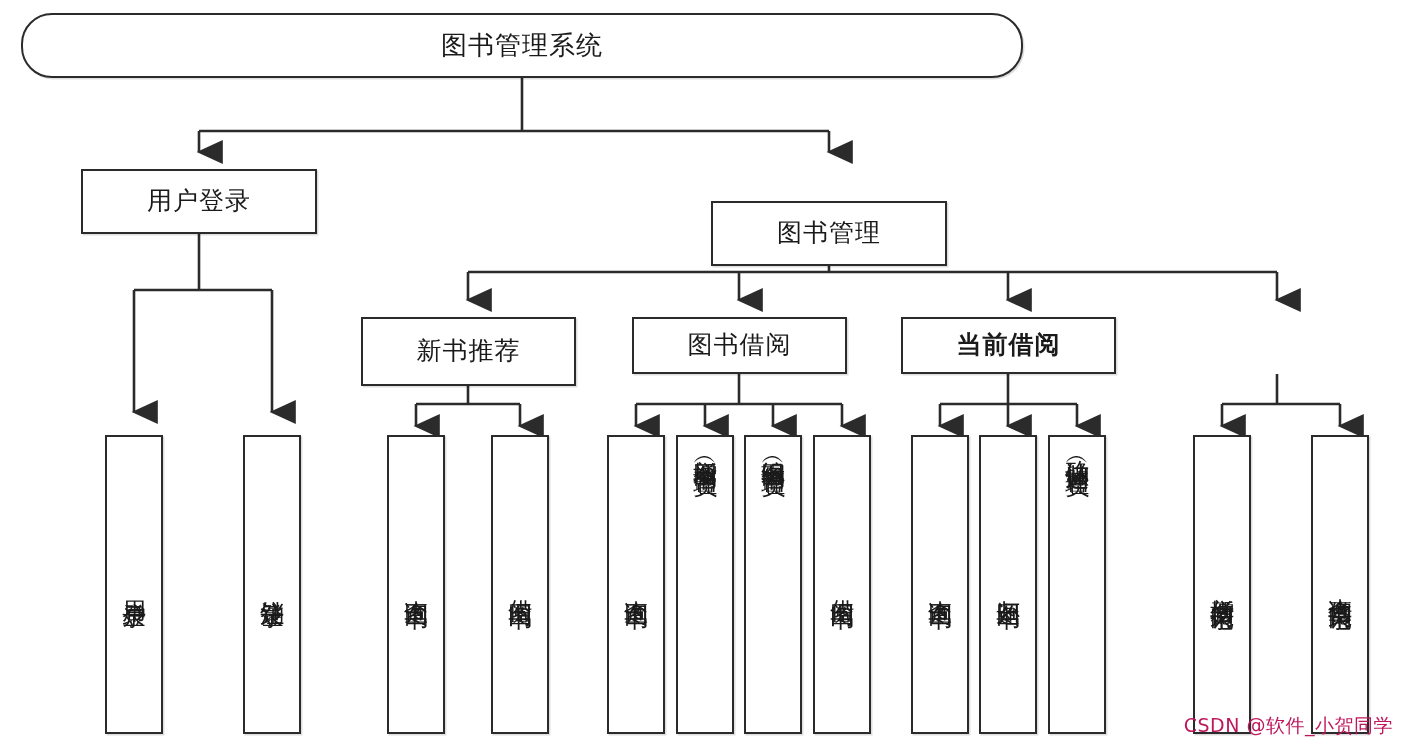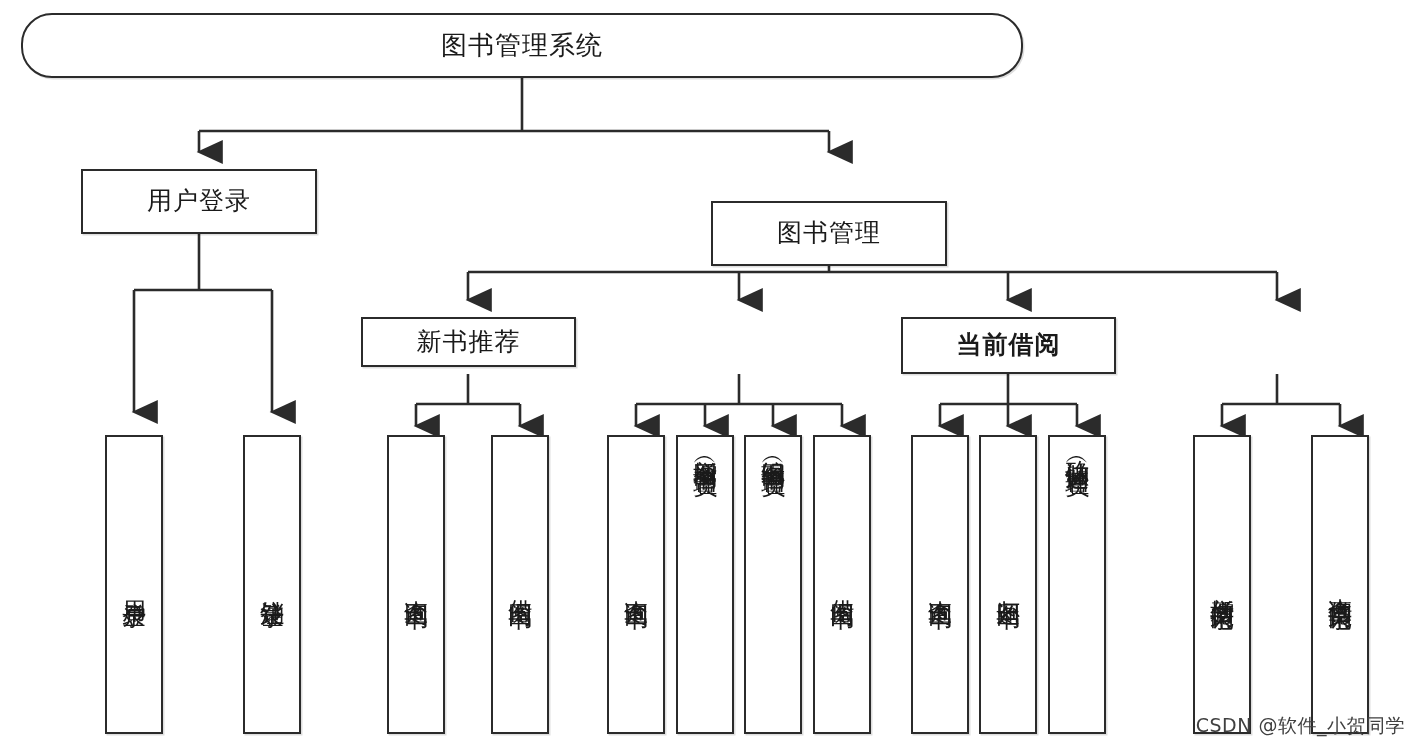--- a/index.html
+++ b/index.html
@@ -67,24 +67,24 @@
     line-height: 1.18;
     letter-spacing: 2px;
     white-space: nowrap;
   }
   .leaf-center {
     align-items: center;
     padding-top: 0;
   }
   #watermark {
     position: absolute;
-    right: 0;
+    right: 12px;
     bottom: 8px;
     font-size: 19px;
-    color: #404040;
+    color: #be185d;
     letter-spacing: 0.5px;
     white-space: nowrap;
     pointer-events: none;
     margin-top: 23px;
   }
 </style>
 </head>
 <body>
 
 <div id="diagram-root">
@@ -147,24 +147,27 @@
   </div>
 
   <div class="node node-h" style="left:81px; top:169px; width:236px; height:65px;">
     <span>用户登录</span>
   </div>
 
   <div class="node node-h" style="left:711px; top:169px; width:236px; height:65px;margin-top:32px;">
     <span>图书管理</span>
   </div>
 
-  <div class="node node-h" style="left:361px; top:317px; width:215px; height:50px;">
+  <div class="node node-h" style="left:361px; top:317px; width:215px; height:69px;">
     <span>新书推荐</span>
   </div>
 
+  <div class="node node-h" style="left:632px; top:317px; width:215px; height:57px;">
+    <span>图书借阅</span>
+  </div>
 
   <div class="node node-h" style="left:901px; top:317px; width:215px; height:57px;font-weight:bold;">
     <span>当前借阅</span>
   </div>
 
 
   <div class="node node-leaf leaf-center" style="left:105px; top:435px; width:58px; height:299px;">
     <span class="vtext-center">用户登录</span>
   </div>
 

